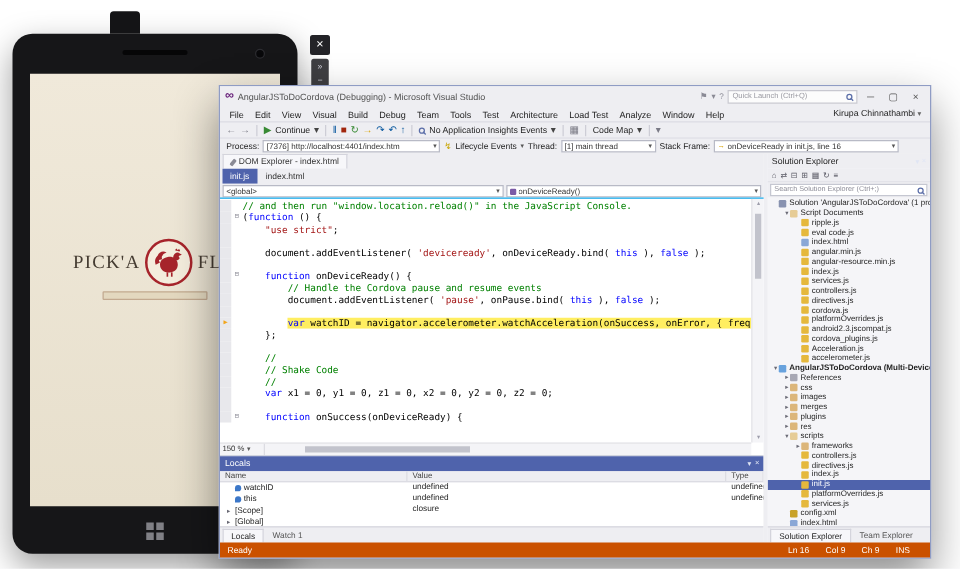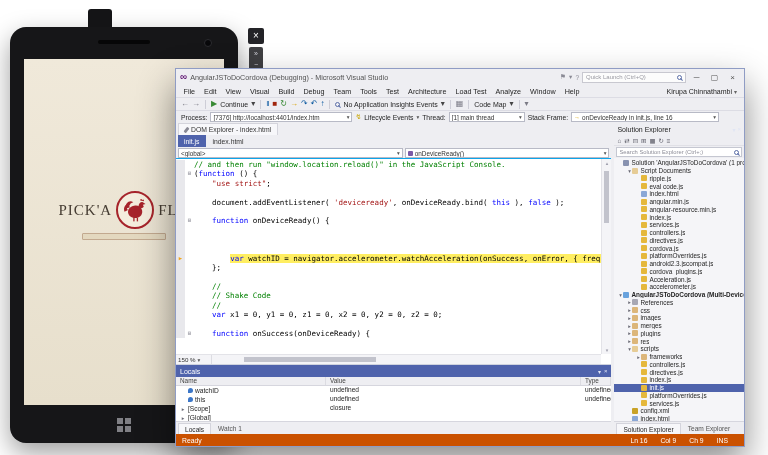--- a/index.html
+++ b/index.html
@@ -340,25 +340,26 @@
               <span class="code-text"><span></span></span>
             </div>
             <div class="code-line">
               <span class="bp-margin"></span>
               <span class="fold-margin">⊟</span>
               <span class="code-text"><span>    </span><span class="c-kw">function</span><span class="c-pl"> onDeviceReady() {</span></span>
             </div>
             <div class="code-line">
               <span class="bp-margin"></span>
               <span class="fold-margin"></span>
-              <span class="code-text"><span>        </span></span>
-            </div>
-            <div class="code-line">
-              <span class="bp-margin"></span>
-              <span class="fold-margin"></span>
+              <span class="code-text"><span>        </span><span class="c-cm">// Handle the Cordova pause and resume events</span></span>
+            </div>
+            <div class="code-line">
+              <span class="bp-margin"></span>
+              <span class="fold-margin"></span>
+              <span class="code-text"><span>        </span><span class="c-pl">document.addEventListener( </span><span class="c-st">'pause'</span><span class="c-pl">, onPause.bind( </span><span class="c-kw">this</span><span class="c-pl"> ), </span><span class="c-kw">false</span><span class="c-pl"> );</span></span>
             </div>
             <div class="code-line">
               <span class="bp-margin"></span>
               <span class="fold-margin"></span>
               <span class="code-text"><span></span></span>
             </div>
             <div class="code-line">
               <span class="bp-margin">
                 <span class="cur-arrow">▶</span>
               </span>

